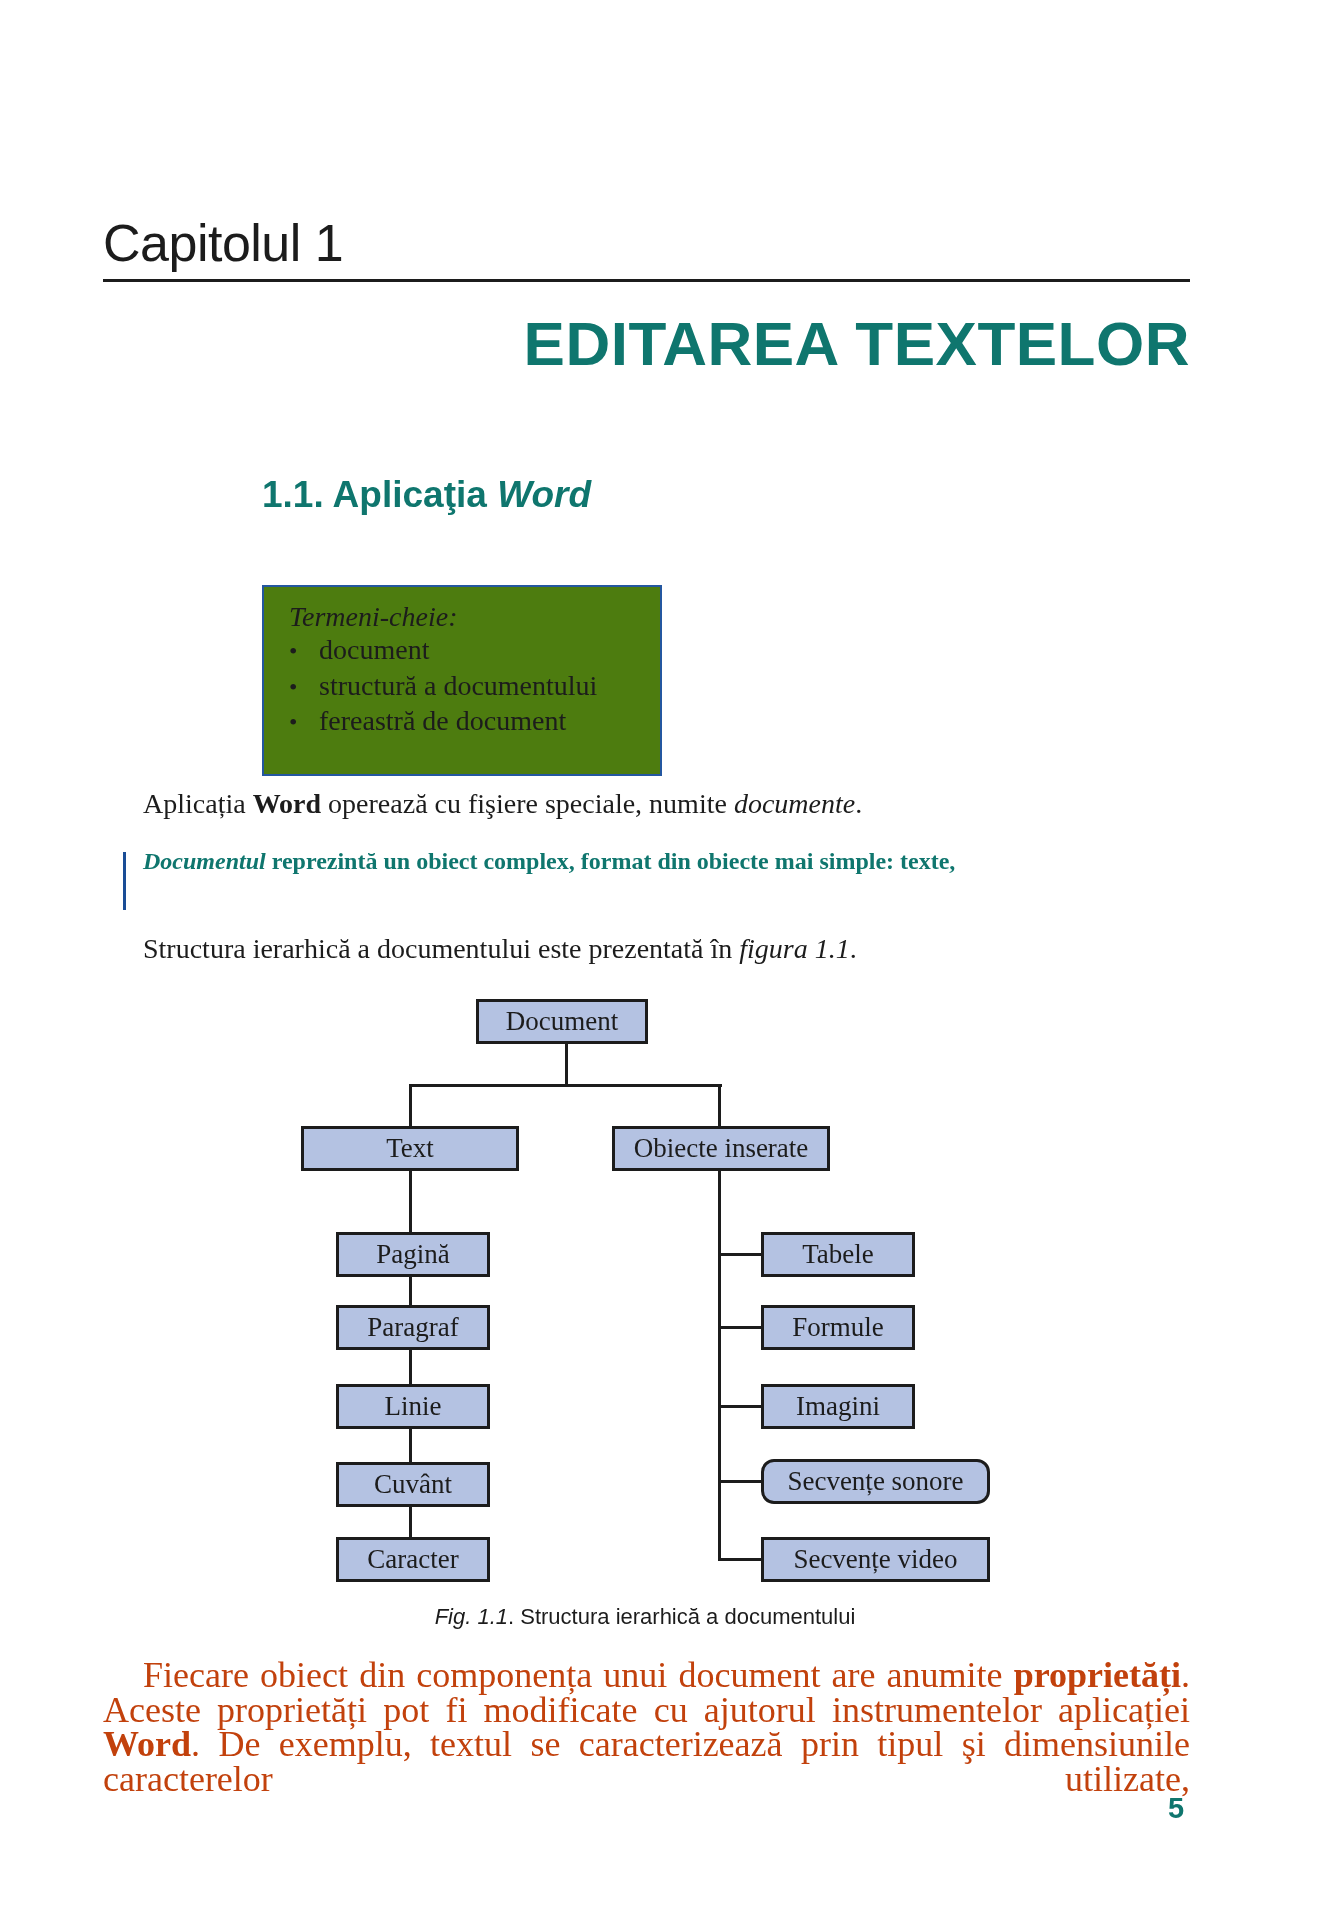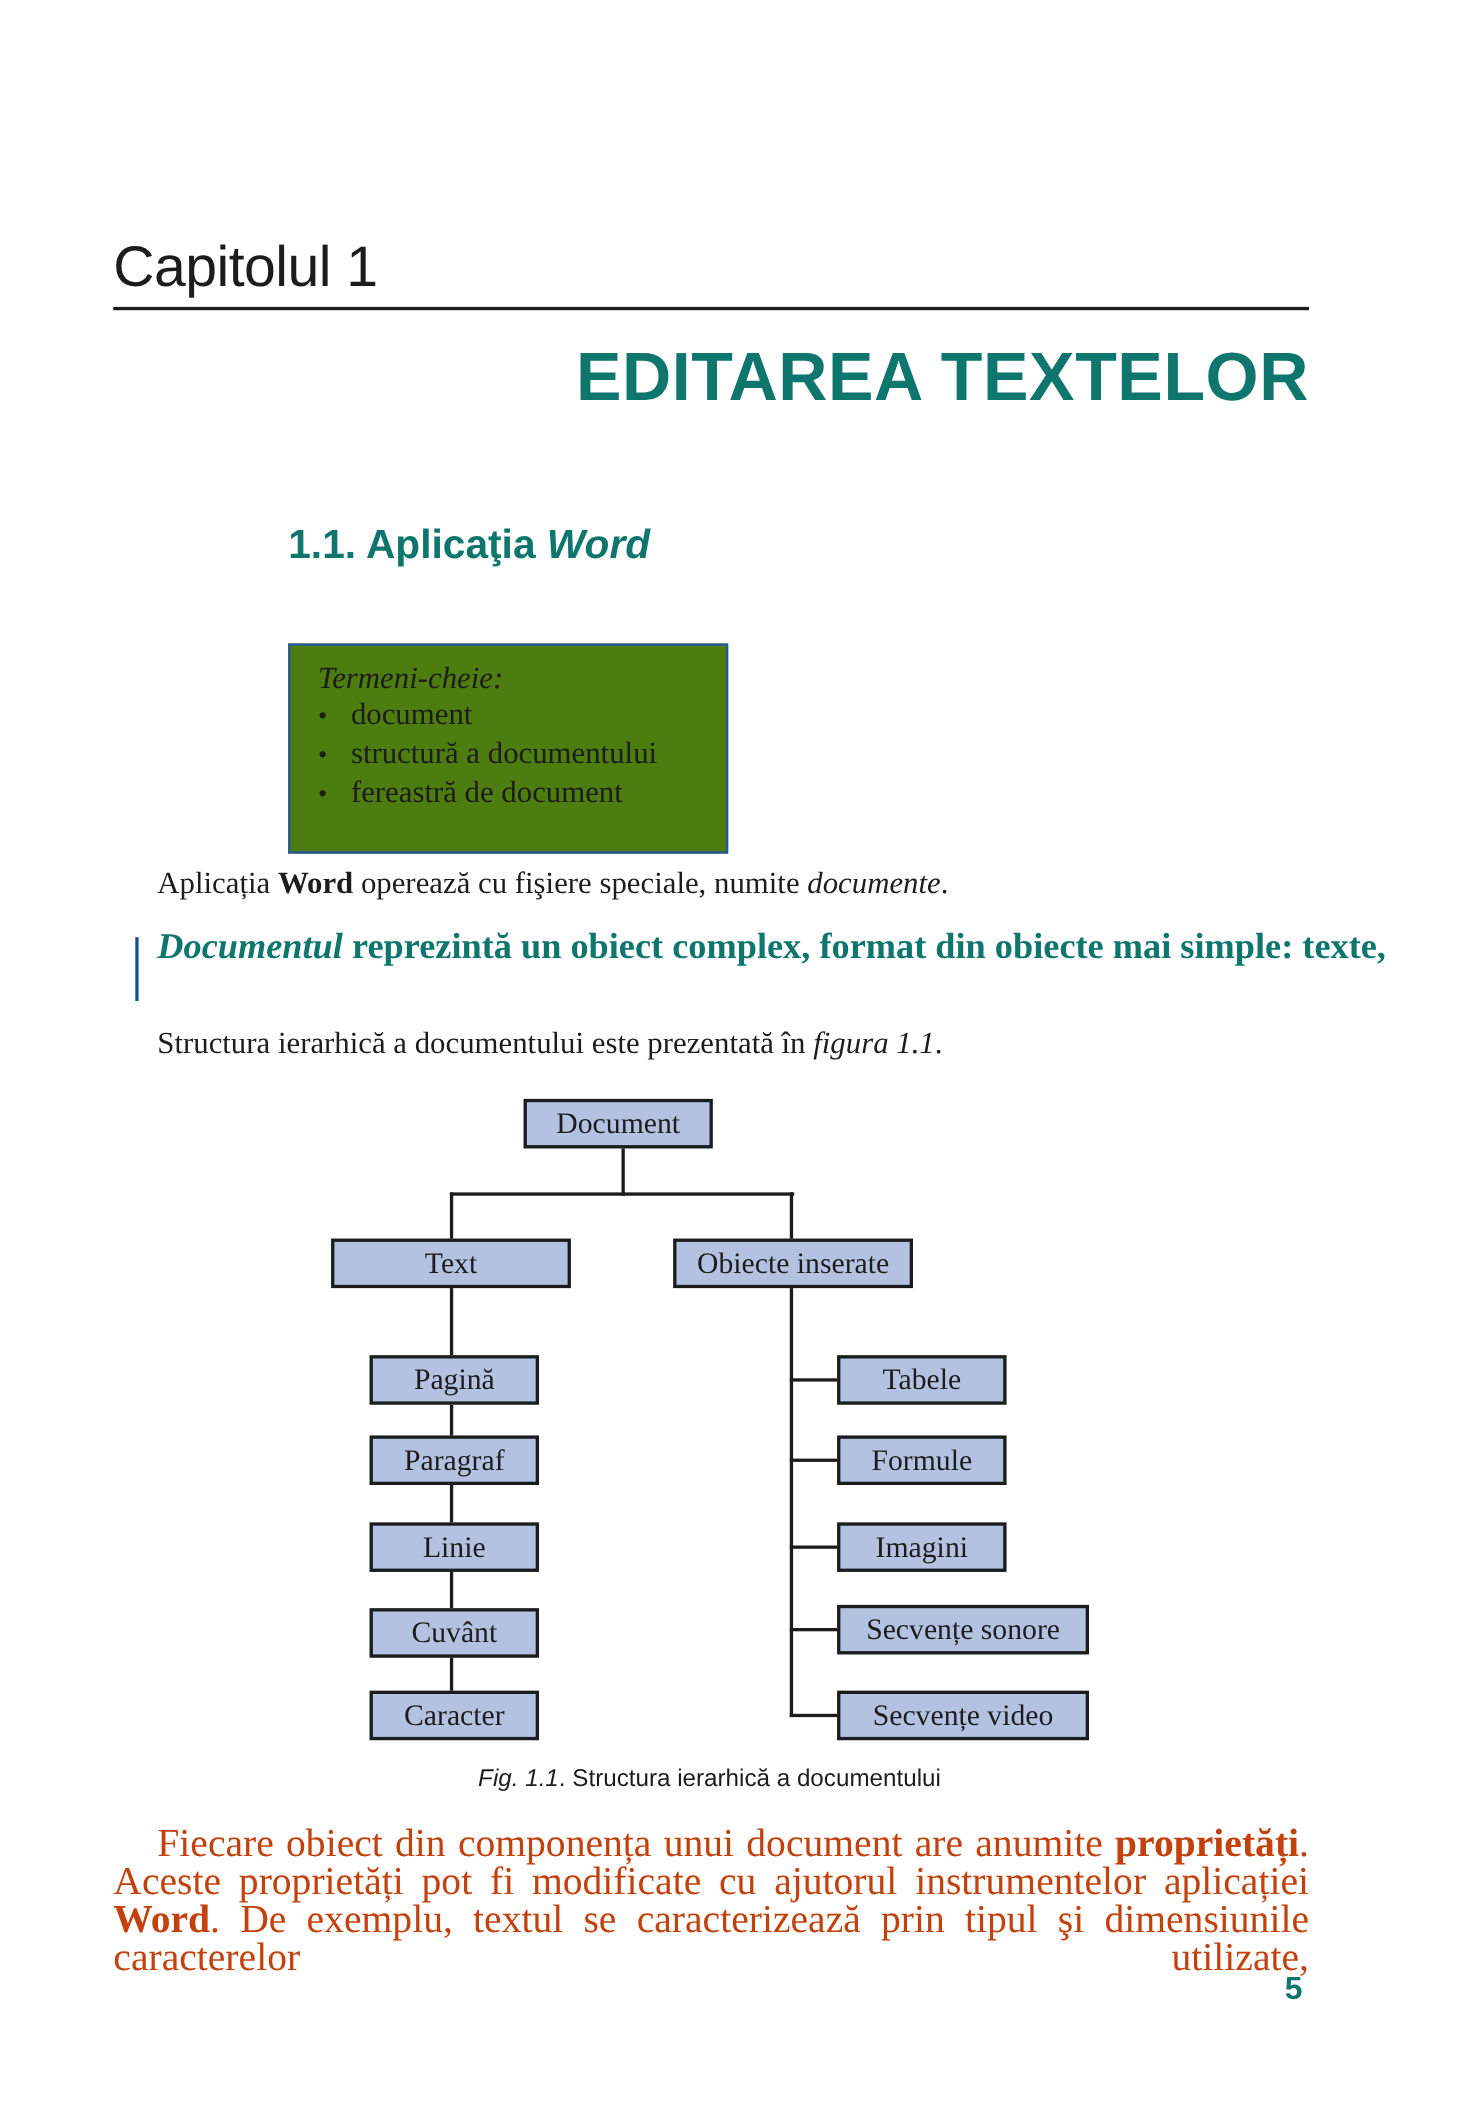--- a/index.html
+++ b/index.html
@@ -16,21 +16,21 @@
   #section-title i { font-style:italic; }
 
   #key-terms-box { left:262px; top:566px; width:396px; height:187px; background:#4d7c0f; border:2px solid #2457a0; box-sizing:content-box;margin-top:19px; }
   #key-terms-box .kt-title { position:absolute; left:25px; top:14px; font-size:28px; font-style:italic; color:#1c1c1c; }
   #key-terms-box ul { position:absolute; left:25px; top:46px; margin:0; padding:0; list-style:none; }
   #key-terms-box li { font-size:28px; line-height:33.5px; color:#1c1c1c; white-space:nowrap; }
   #key-terms-box li::before { content:"\2022"; display:inline-block; width:30px; font-size:24px; }
 
   .para { font-size:28px; color:#1c1c1c; white-space:nowrap; }
   #para-intro { left:143px; top:788px; }
-  #definition { left:143px; top:844px; font-size:33px; font-weight:bold; line-height:34px; white-space:nowrap; }
+  #definition { left:143px; top:844px; font-size:24px; font-weight:bold; line-height:34px; white-space:nowrap; }
   #definition i { font-weight:bold; font-style:italic; }
   #definition-bar { left:123px; top:852px; width:3px; height:58px; background:#1a4d96; }
   #para-structure { left:143px; top:933px; }
 
   .node { position:absolute; background:#b4c2e2; border:3px solid #1c1c1c; box-sizing:border-box; display:flex; align-items:center; justify-content:center; font-size:27px; color:#1c1c1c; white-space:nowrap; }
   .line { position:absolute; background:#1c1c1c; }
 
   #caption { left:0; width:1290px; text-align:center; top:1604px; font-size:22px; color:#1c1c1c; }
   #caption i { font-style:italic; }
 
@@ -89,21 +89,21 @@
 
   <div class="node" style="left:336px;top:1232px;width:154px;height:45px;">Pagină</div>
   <div class="node" style="left:336px;top:1305px;width:154px;height:45px;">Paragraf</div>
   <div class="node" style="left:336px;top:1384px;width:154px;height:45px;">Linie</div>
   <div class="node" style="left:336px;top:1462px;width:154px;height:45px;">Cuvânt</div>
   <div class="node" style="left:336px;top:1537px;width:154px;height:45px;">Caracter</div>
 
   <div class="node" style="left:761px;top:1232px;width:154px;height:45px;">Tabele</div>
   <div class="node" style="left:761px;top:1305px;width:154px;height:45px;">Formule</div>
   <div class="node" style="left:761px;top:1384px;width:154px;height:45px;">Imagini</div>
-  <div class="node" style="left:761px;top:1459px;width:229px;height:45px;">Secvențe sonore</div>
+  <div class="node" style="left:761px;top:1459px;width:229px;height:45px;border-radius:13px;">Secvențe sonore</div>
   <div class="node" style="left:761px;top:1537px;width:229px;height:45px;">Secvențe video</div>
 </div>
 
 <div id="caption" class="abs sans"><i>Fig. 1.1</i><span>. Structura ierarhică a documentului</span></div>
 
 <div id="final-para" class="abs serif"><span style="display:inline-block;width:40px;"></span><span>Fiecare obiect din componența unui document are anumite </span><b>proprietăți</b><span>. Aceste proprietăți pot fi modificate cu ajutorul instrumentelor aplicației </span><b>Word</b><span>. De exem­plu, textul se caracterizează prin tipul şi dimensiunile caracterelor utilizate,</span></div>
 
 <div id="page-number" class="abs sans blue">5</div>
 
 </body></html>

